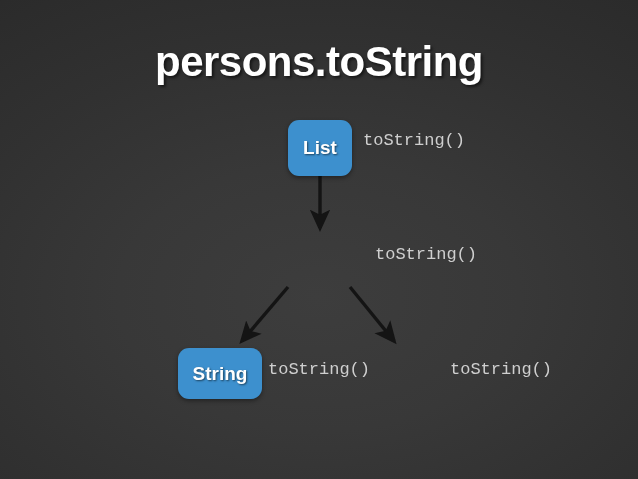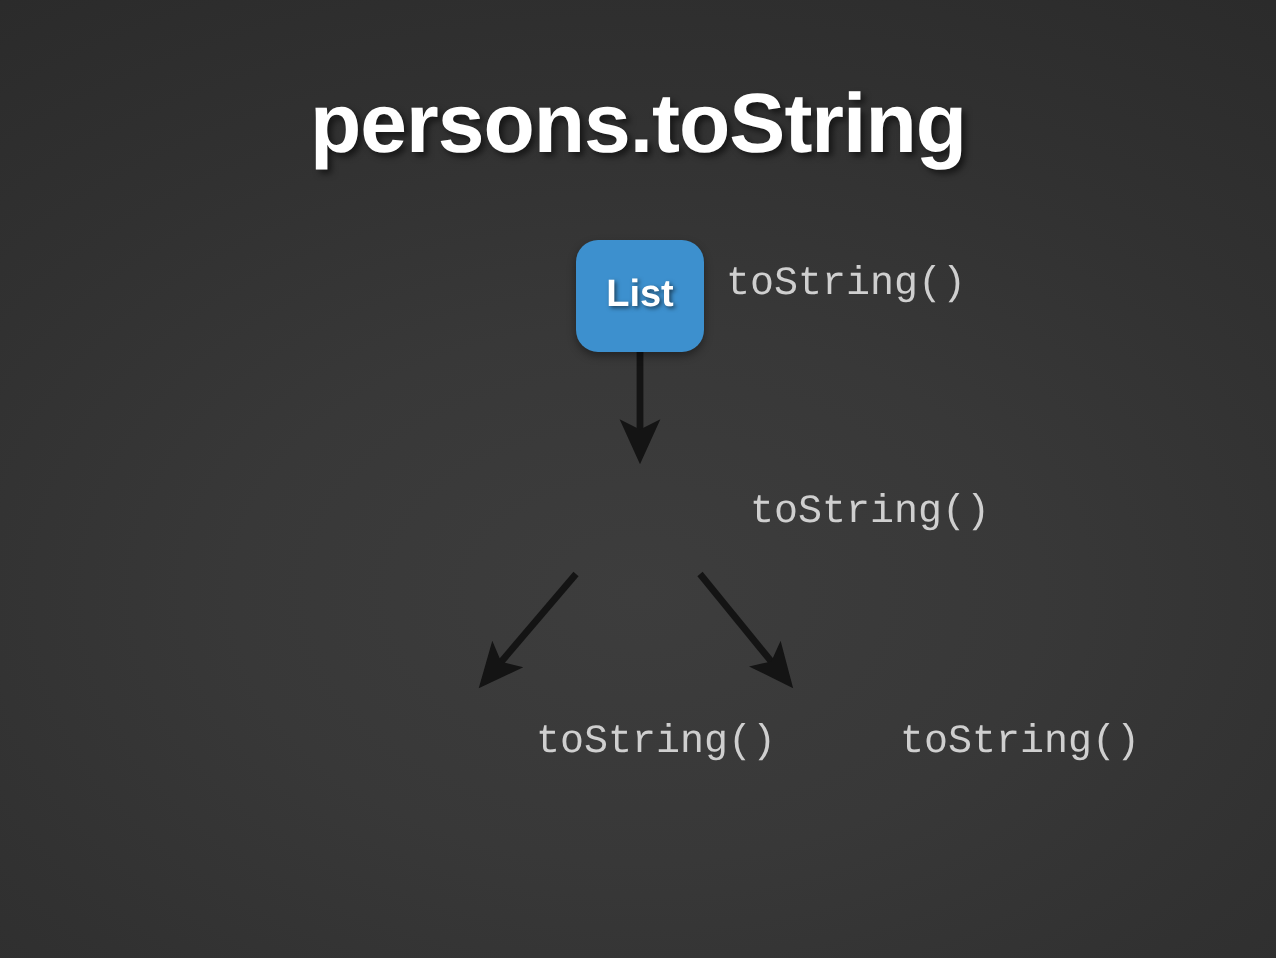--- a/index.html
+++ b/index.html
@@ -68,21 +68,21 @@
   }
   .node-list   { left: 288px; top: 120px; width: 64px;  height: 56px; }
   .node-person { left: 270px; top: 233px; width: 98px;  height: 52px; }
   .node-string { left: 178px; top: 348px; width: 84px;  height: 51px; }
   .node-int    { left: 383px; top: 348px; width: 59px;  height: 51px; }
 
   
   .mlabel {
     position: absolute;
     font-family: "Liberation Mono", "DejaVu Sans Mono", monospace;
-    font-size: 20px;
+    font-size: 17px;
     font-weight: normal;
     color: #cfcfcf;
     white-space: nowrap;
     letter-spacing: 0px;
   }
   .mlabel-list   { left: 363px; top: 131px; }
   .mlabel-person { left: 375px; top: 245px; }
   .mlabel-string { left: 268px; top: 360px; }
   .mlabel-int    { left: 450px; top: 360px; }
 </style>
@@ -107,18 +107,19 @@
       <line x1="288" y1="287" x2="242" y2="341" stroke="#141414" stroke-width="3.4" marker-end="url(#ah)"></line>
 
       <line x1="350" y1="287" x2="394" y2="341" stroke="#141414" stroke-width="3.4" marker-end="url(#ah)"></line>
     </svg>
 
     <div class="node node-list">List</div>
     <div class="mlabel mlabel-list">toString()</div>
 
     <div class="mlabel mlabel-person">toString()</div>
 
+    <div class="node node-string">String</div>
     <div class="mlabel mlabel-string">toString()</div>
 
     <div class="mlabel mlabel-int">toString()</div>
 
   </div>
 </div>
 
 </body></html>

